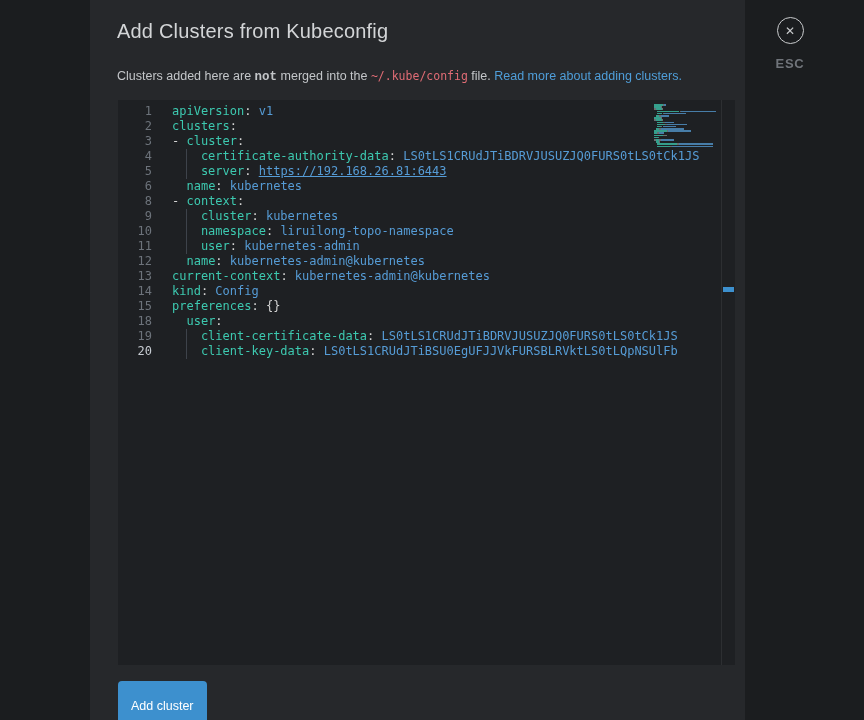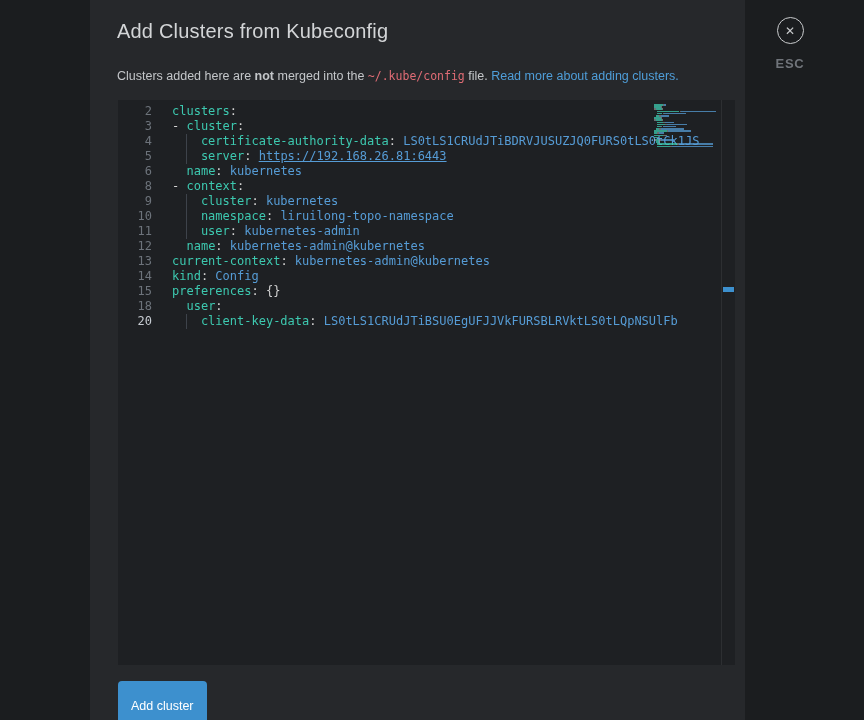--- a/index.html
+++ b/index.html
@@ -28,21 +28,21 @@
     color:#c9cbcd; display:flex; align-items:center; justify-content:center;
     font-size:12px; cursor:pointer; background:transparent;
   }
   .esc-label{
     margin-top:12px; font-size:13px; font-weight:bold; color:#70747a; letter-spacing:.8px;
   }
   .subtitle{
     position:absolute; left:27px; top:68px; font-size:12.5px; color:#c3c6c9; line-height:16px;
     white-space:nowrap;
   }
-  .subtitle .bold{ font-weight:bold; }
+  .subtitle .bold{ font-weight:bold;font-family:Liberation Mono, monospace; }
   .subtitle .code{
     font-family:"DejaVu Sans Mono", monospace; font-size:11.5px; color:var(--code-pink);
   }
   .subtitle .link{ color:var(--link-blue); cursor:pointer; }
   .editor{
     position:absolute; left:28px; top:100px; width:617px; height:565px;
     background:var(--editor-bg); overflow:hidden; padding-top:4px;
   }
   .code-line{
     height:15px; line-height:15px; white-space:pre;
@@ -86,34 +86,36 @@
 
 <div class="modal">
   <h1 class="modal-title">Add Clusters from Kubeconfig</h1>
 
   <p class="subtitle">
     <span>Clusters added here are </span><span class="bold">not</span><span> merged into the </span><span class="code">~/.kube/config</span><span> file. </span><span class="link">Read more about adding clusters.</span>
   </p>
 
   <div class="editor">
     <div>
+        <div class="code-line"><span class="ln">1</span><span class="tk-k">apiVersion</span><span class="tk-p">: </span><span class="tk-v">v1</span></div>
         <div class="code-line"><span class="ln">2</span><span class="tk-k">clusters</span><span class="tk-p">:</span></div>
         <div class="code-line"><span class="ln">3</span><span class="tk-p">- </span><span class="tk-k">cluster</span><span class="tk-p">:</span></div>
         <div class="code-line"><span class="ln">4</span><span class="tk-sp">  </span><span class="tk-g"></span><span class="tk-k">certificate-authority-data</span><span class="tk-p">: </span><span class="tk-v">LS0tLS1CRUdJTiBDRVJUSUZJQ0FURS0tLS0tCk1JS</span></div>
         <div class="code-line"><span class="ln">5</span><span class="tk-sp">  </span><span class="tk-g"></span><span class="tk-k">server</span><span class="tk-p">: </span><span class="tk-l">https://192.168.26.81:6443</span></div>
         <div class="code-line"><span class="ln">6</span><span class="tk-sp">  </span><span class="tk-k">name</span><span class="tk-p">: </span><span class="tk-v">kubernetes</span></div>
         <div class="code-line"><span class="ln">8</span><span class="tk-p">- </span><span class="tk-k">context</span><span class="tk-p">:</span></div>
         <div class="code-line"><span class="ln">9</span><span class="tk-sp">  </span><span class="tk-g"></span><span class="tk-k">cluster</span><span class="tk-p">: </span><span class="tk-v">kubernetes</span></div>
         <div class="code-line"><span class="ln">10</span><span class="tk-sp">  </span><span class="tk-g"></span><span class="tk-k">namespace</span><span class="tk-p">: </span><span class="tk-v">liruilong-topo-namespace</span></div>
         <div class="code-line"><span class="ln">11</span><span class="tk-sp">  </span><span class="tk-g"></span><span class="tk-k">user</span><span class="tk-p">: </span><span class="tk-v">kubernetes-admin</span></div>
         <div class="code-line"><span class="ln">12</span><span class="tk-sp">  </span><span class="tk-k">name</span><span class="tk-p">: </span><span class="tk-v">kubernetes-admin@kubernetes</span></div>
         <div class="code-line"><span class="ln">13</span><span class="tk-k">current-context</span><span class="tk-p">: </span><span class="tk-v">kubernetes-admin@kubernetes</span></div>
         <div class="code-line"><span class="ln">14</span><span class="tk-k">kind</span><span class="tk-p">: </span><span class="tk-v">Config</span></div>
         <div class="code-line"><span class="ln">15</span><span class="tk-k">preferences</span><span class="tk-p">: </span><span class="tk-p">{}</span></div>
         <div class="code-line"><span class="ln">18</span><span class="tk-sp">  </span><span class="tk-k">user</span><span class="tk-p">:</span></div>
+        <div class="code-line"><span class="ln">19</span><span class="tk-sp">  </span><span class="tk-g"></span><span class="tk-k">client-certificate-data</span><span class="tk-p">: </span><span class="tk-v">LS0tLS1CRUdJTiBDRVJUSUZJQ0FURS0tLS0tCk1JS</span></div>
         <div class="code-line"><span class="ln active">20</span><span class="tk-sp">  </span><span class="tk-g"></span><span class="tk-k">client-key-data</span><span class="tk-p">: </span><span class="tk-v">LS0tLS1CRUdJTiBSU0EgUFJJVkFURSBLRVktLS0tLQpNSUlFb</span></div>
       </div>
     <div class="minimap">
         <div class="mm-row">
           <span class="mm-bar mm-k" style="left: 0px; width: 8.5px;"></span>
           <span class="mm-bar mm-p" style="left: 8.5px; width: 1.7px;"></span>
           <span class="mm-bar mm-v" style="left: 10.2px; width: 1.7px;"></span>
         </div>
         <div class="mm-row">
           <span class="mm-bar mm-k" style="left: 0px; width: 6.8px;"></span>

